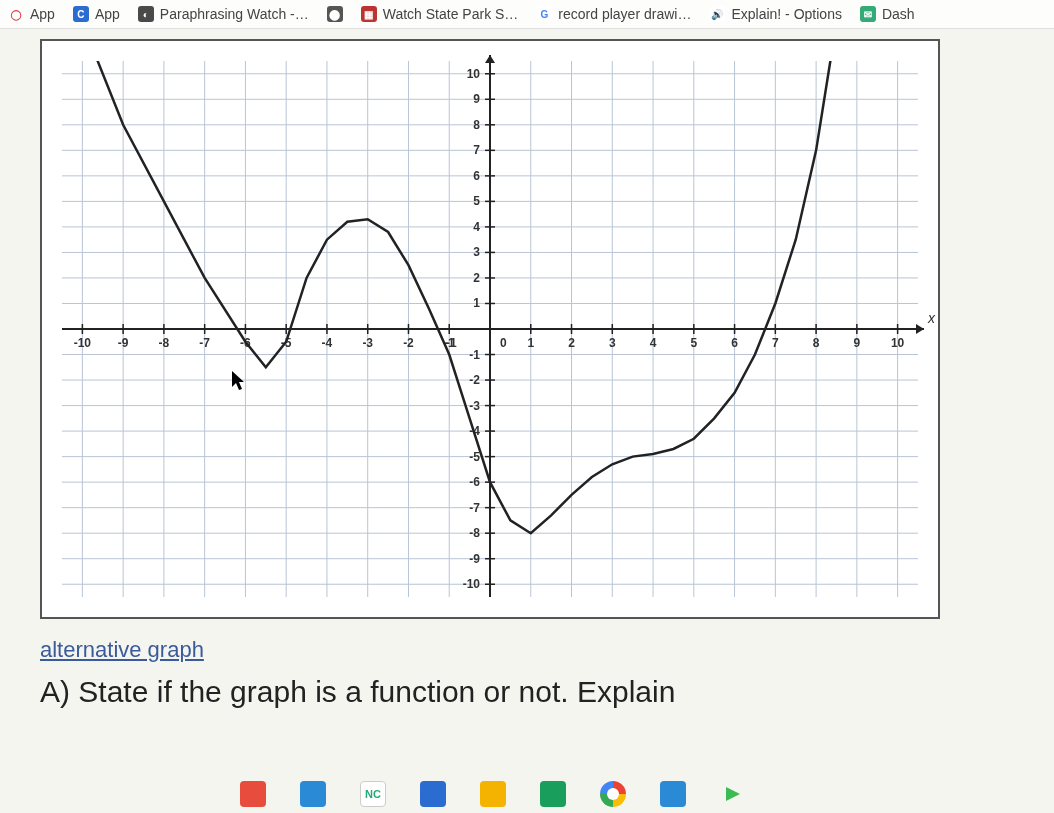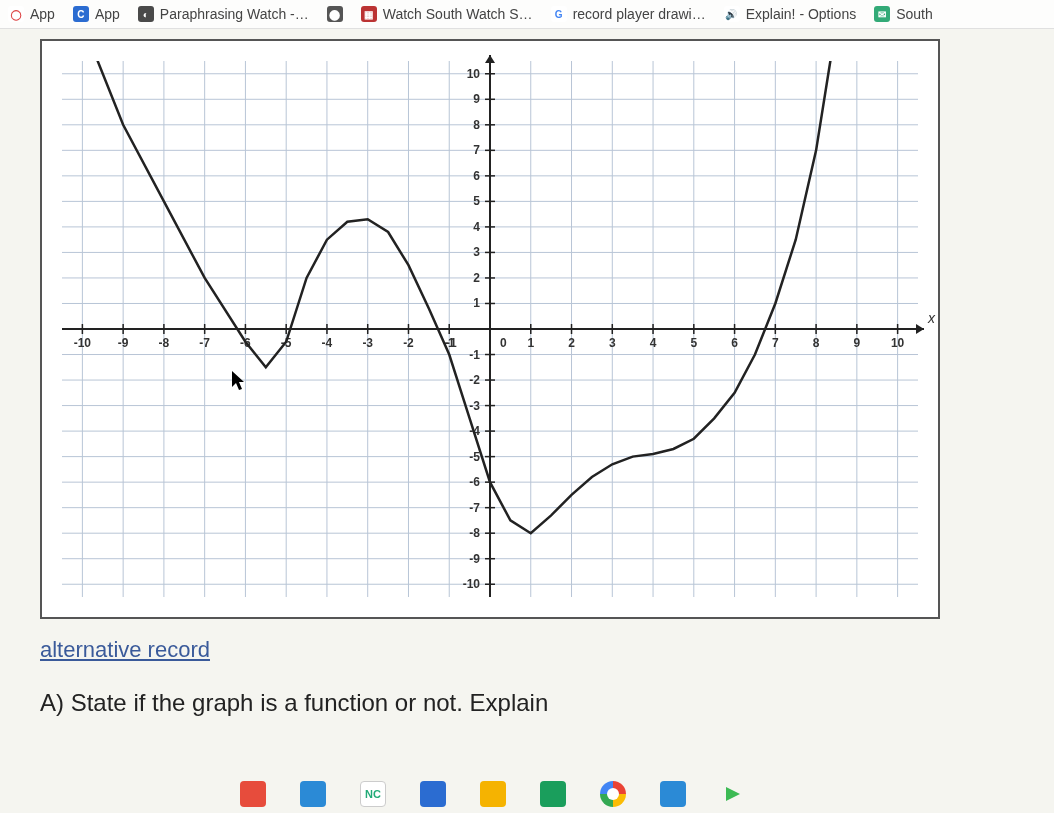--- a/index.html
+++ b/index.html
@@ -52,22 +52,22 @@
   svg { display: block; }
   .alt-link {
     display: inline-block;
     margin-top: 18px;
     color: #3a5a9a;
     text-decoration: underline;
     font-size: 22px;
     cursor: pointer;
   }
   .question {
-    margin-top: 26px;
-    font-size: 24px;
+    margin-top: 12px;
+    font-size: 30px;
     color: #222;
   }
   .qlabel { color: #222; }
   .bottom-icons {
     position: absolute;
     bottom: 6px;
     left: 240px;
     display: flex;
     gap: 34px;
     align-items: center;
@@ -96,33 +96,33 @@
     </div>
     <div class="tab">
       <span class="ico" style="background: rgb(74, 74, 74); color: rgb(255, 255, 255);">◐</span>
       <span>Paraphrasing Watch -…</span>
     </div>
     <div class="tab">
       <span class="ico" style="background: rgb(85, 85, 85); color: rgb(255, 255, 255);">⬤</span>
     </div>
     <div class="tab">
       <span class="ico" style="background: rgb(187, 51, 51); color: rgb(255, 255, 255);">▦</span>
-      <span>Watch South Watch S…</span>
+      <span>Watch State Park S…</span>
     </div>
     <div class="tab">
       <span class="ico" style="background: rgb(255, 255, 255); color: rgb(66, 133, 244);">G</span>
       <span>record player drawi…</span>
     </div>
     <div class="tab">
       <span class="ico" style="background: rgb(255, 255, 255); color: rgb(51, 51, 51);">🔊</span>
       <span>Explain! - Options</span>
     </div>
     <div class="tab">
       <span class="ico" style="background: rgb(51, 170, 119); color: rgb(255, 255, 255);">✉</span>
-      <span>South</span>
+      <span>Dash</span>
     </div>
   </div>
 
 <div class="content">
   <div class="graph-frame">
     <svg id="graphSvg" width="896" height="576">
         <line x1="40.38095238095238" y1="20" x2="40.38095238095238" y2="556" stroke="#b8c5d6" stroke-width="1"></line>
         <line x1="81.14285714285714" y1="20" x2="81.14285714285714" y2="556" stroke="#b8c5d6" stroke-width="1"></line>
         <line x1="121.9047619047619" y1="20" x2="121.9047619047619" y2="556" stroke="#b8c5d6" stroke-width="1"></line>
         <line x1="162.66666666666666" y1="20" x2="162.66666666666666" y2="556" stroke="#b8c5d6" stroke-width="1"></line>
@@ -258,21 +258,21 @@
             <rect x="20" y="20" width="856" height="536"></rect>
           </clipPath>
         </defs>
         <path d="M40.38095238095238 -18.28571428571422 L81.14285714285714 83.8095238095238 L121.9047619047619 160.38095238095235 L162.66666666666666 236.95238095238096 L203.42857142857142 300.7619047619048 L223.8095238095238 326.28571428571433 L244.1904761904762 300.7619047619048 L264.57142857142856 236.95238095238096 L284.95238095238096 198.66666666666669 L305.3333333333333 180.8 L325.7142857142857 178.24761904761903 L346.0952380952381 191.00952380952378 L366.4761904761905 224.1904761904762 L386.85714285714283 267.58095238095234 L407.23809523809524 313.5238095238095 L427.6190476190476 377.33333333333337 L448 441.14285714285717 L468.3809523809524 479.42857142857144 L488.7619047619048 492.1904761904762 L509.1428571428571 474.32380952380953 L529.5238095238095 453.9047619047619 L549.9047619047619 436.03809523809525 L570.2857142857143 423.27619047619044 L590.6666666666666 415.6190476190476 L611.047619047619 413.06666666666666 L631.4285714285714 407.96190476190475 L651.8095238095239 397.7523809523809 L672.1904761904761 377.33333333333337 L692.5714285714286 351.80952380952385 L712.952380952381 313.5238095238095 L733.3333333333334 262.4761904761904 L753.7142857142857 198.66666666666669 L774.0952380952381 109.33333333333331 L786.3238095238096 32.761904761904816 L794.4761904761905 -18.28571428571422 " stroke="#222" stroke-width="2.5" fill="none" clip-path="url(#clipPlot)"></path>
       </svg>
     <svg class="cursor-arrow" style="left:190px; top:330px" width="16" height="20" viewBox="0 0 16 20">
       <path d="M0 0 L0 16 L4 12 L7 19 L10 18 L7 11 L12 11 Z" fill="#000"></path>
     </svg>
   </div>
 
-  <a class="alt-link">alternative record</a>
+  <a class="alt-link">alternative graph</a>
 
   <div class="question">
     <span class="qlabel">A)</span>
     <span>State if the graph is a function or not.  Explain</span>
   </div>
 </div>
 
 <div class="bottom-icons" id="bottomIcons">
     <div class="bi" style="background: rgb(231, 76, 60); display: flex; align-items: center; justify-content: center; font-size: 11px; font-weight: bold;"></div>
     <div class="bi" style="background: rgb(43, 138, 214); display: flex; align-items: center; justify-content: center; font-size: 11px; font-weight: bold;"></div>

